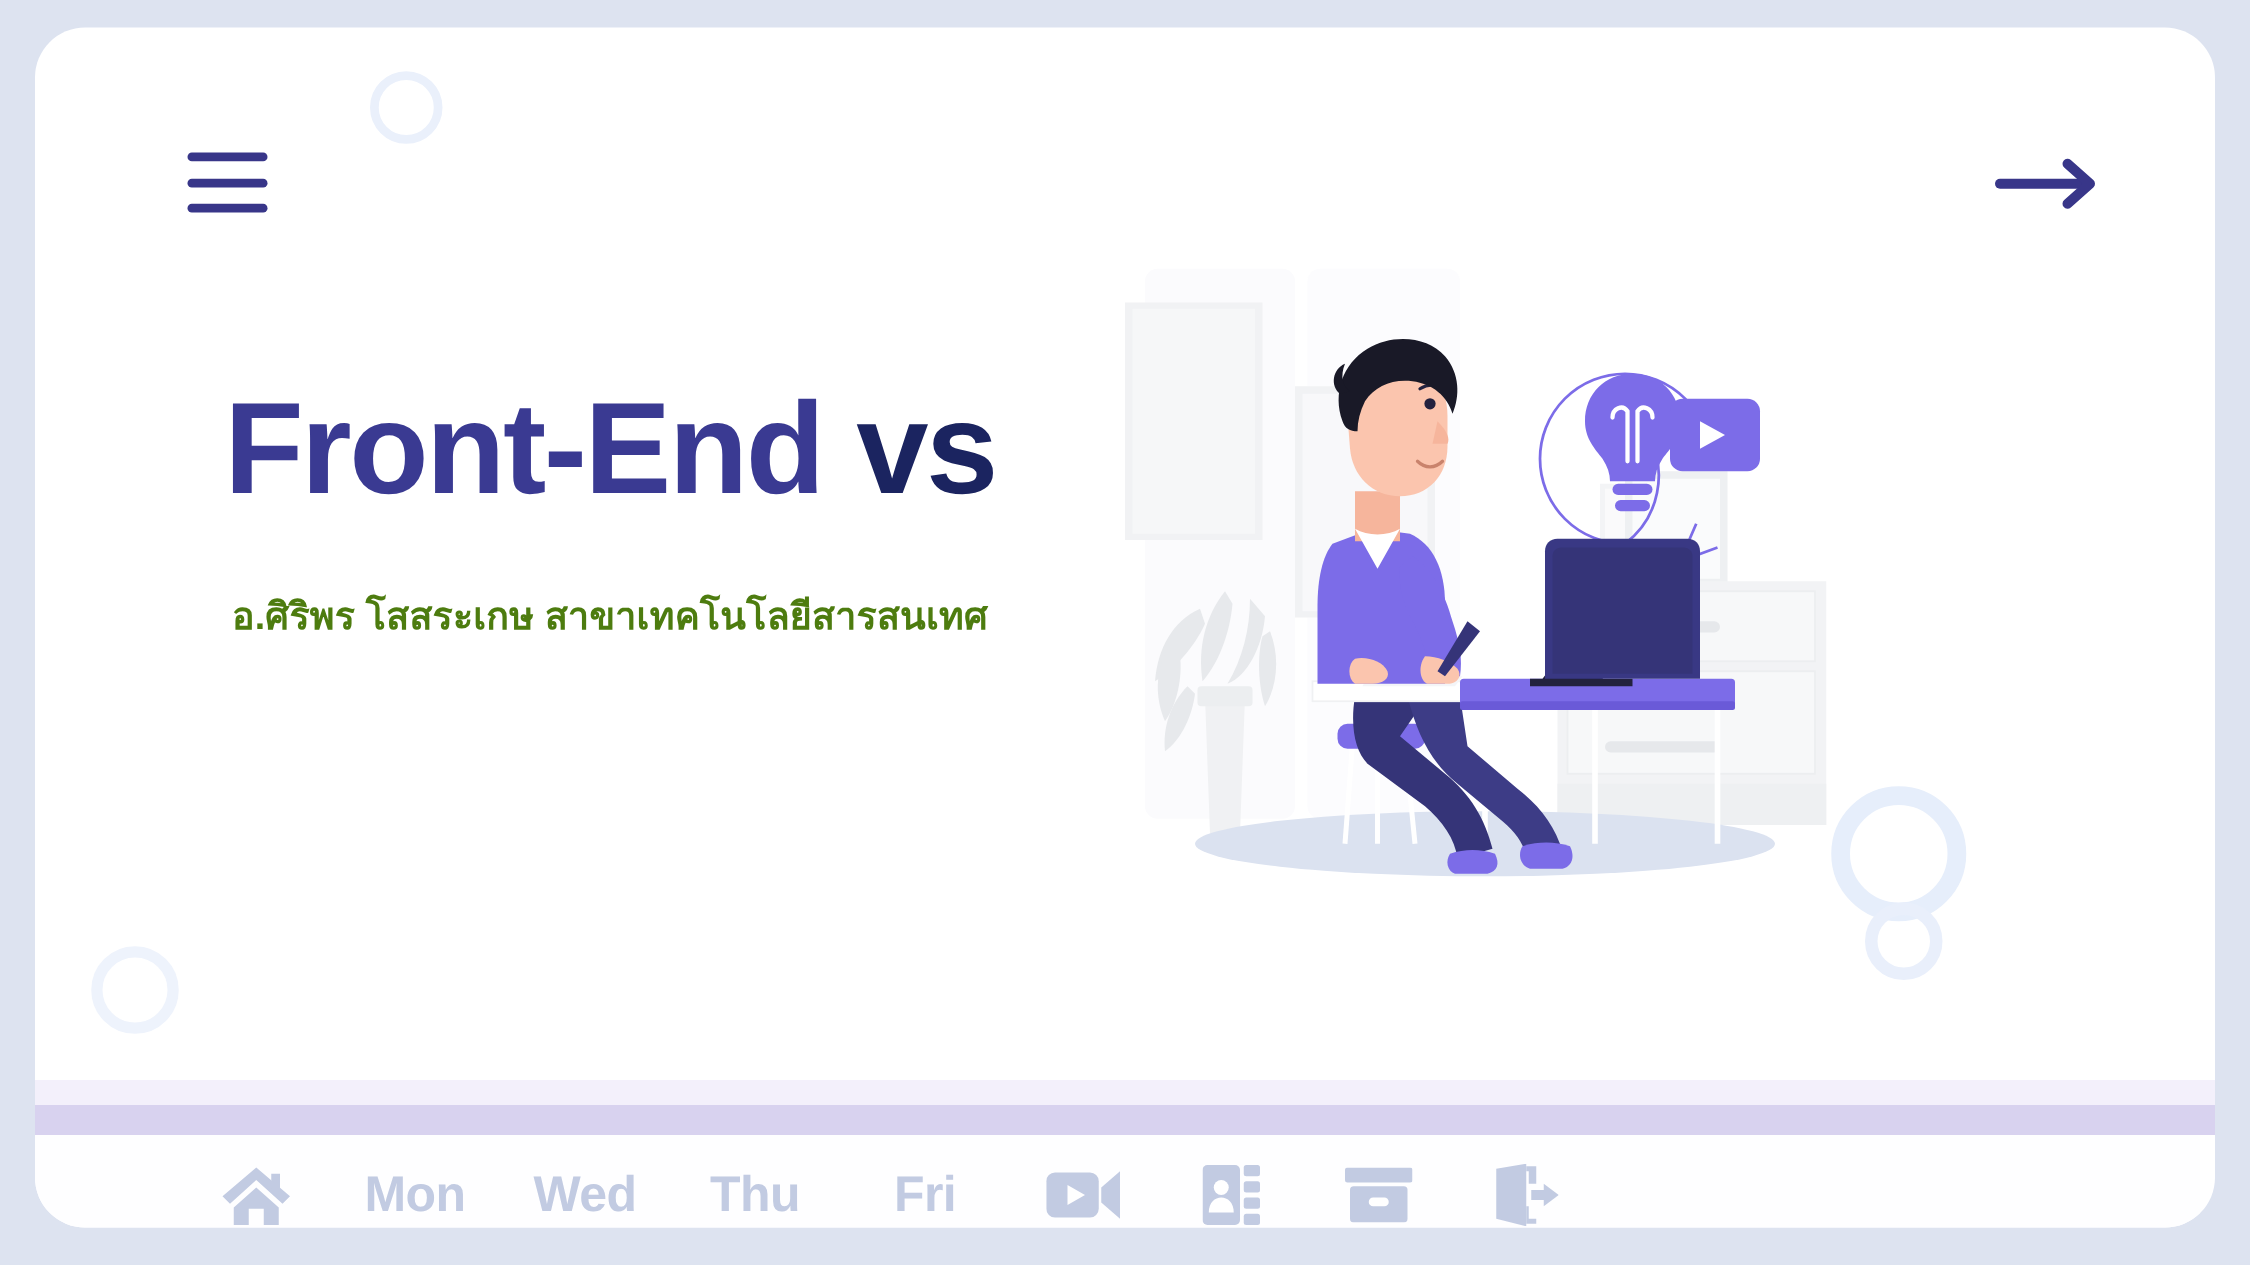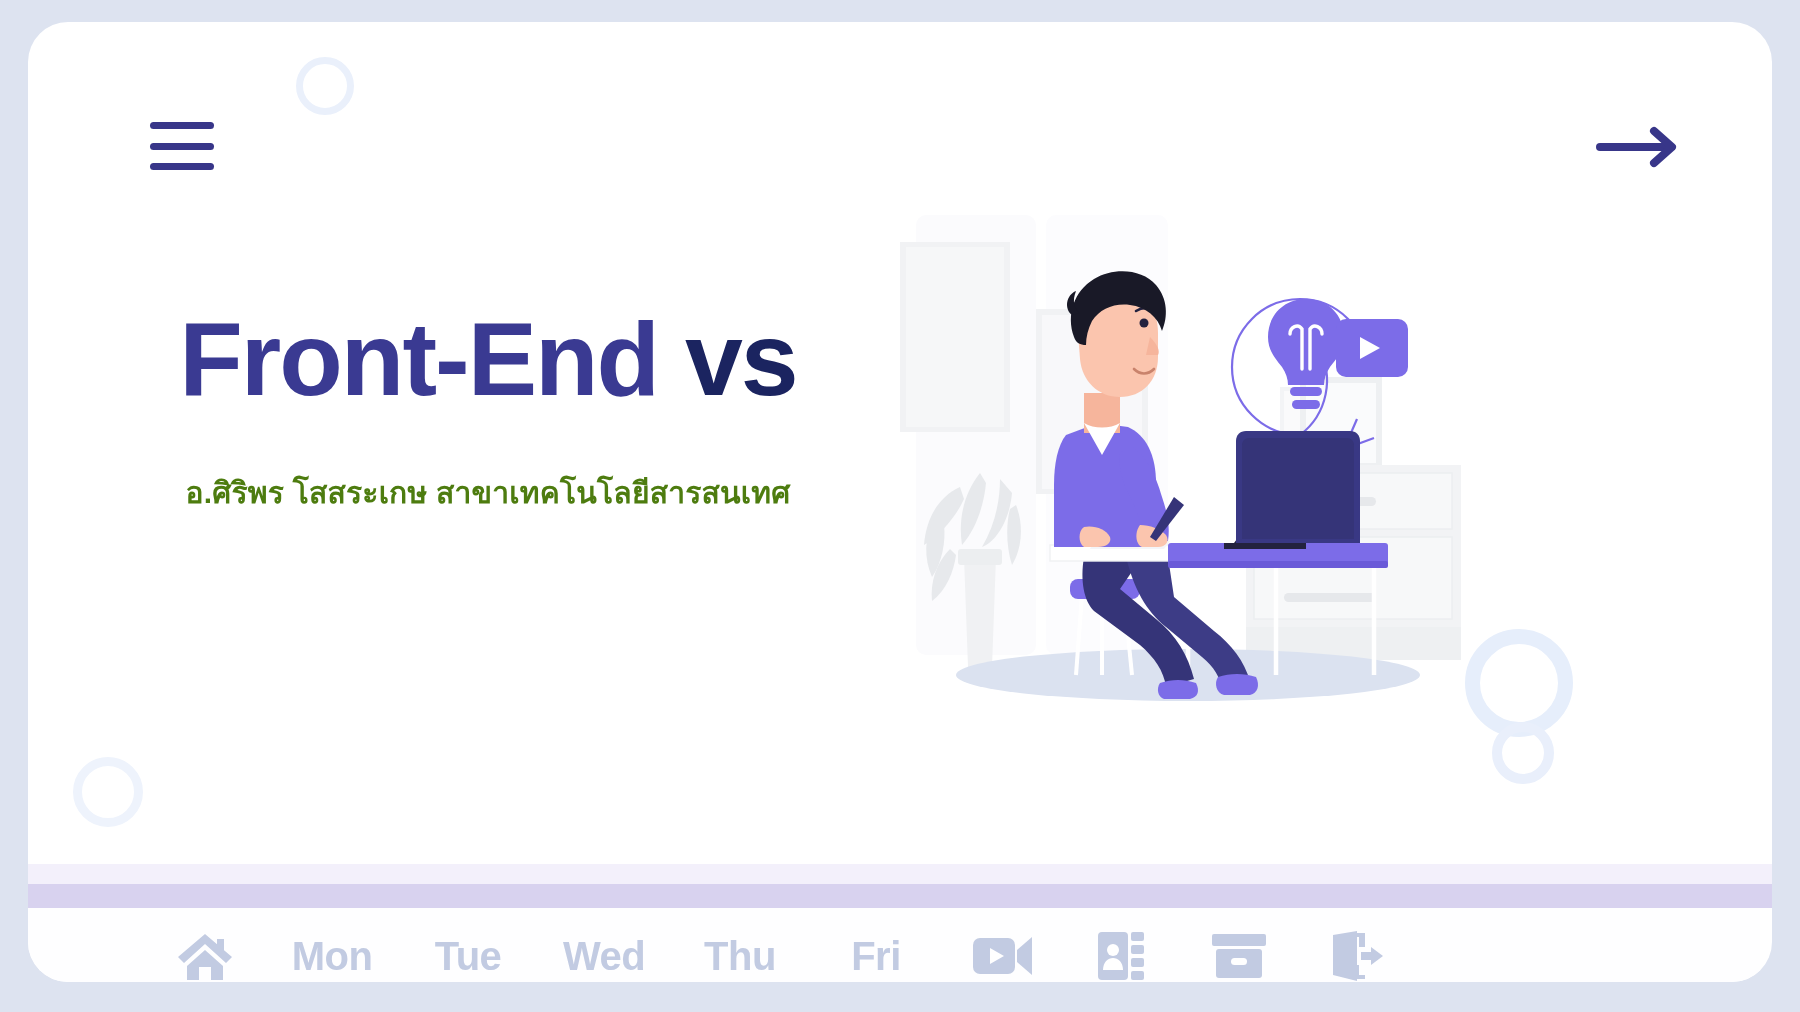--- a/index.html
+++ b/index.html
@@ -324,21 +324,20 @@
 
       <div class="task-item icon-item">
         <svg width="56" height="50" viewBox="0 0 56 50" xmlns="http://www.w3.org/2000/svg" fill="#c2cbe2">
           <path d="M28 3 L55 26 L49 32 L28 13 L7 32 L1 26 Z"></path>
           <path d="M28 19 L46 35 L46 49 L34 49 L34 36 L22 36 L22 49 L10 49 L10 35 Z"></path>
           <rect x="40" y="8" width="7" height="12"></rect>
         </svg>
       </div>
 
       <div class="task-item label-item">Mon</div>
-      <div class="task-item label-item">Tue</div>
       <div class="task-item label-item">Wed</div>
       <div class="task-item label-item">Thu</div>
       <div class="task-item label-item">Fri</div>
 
       <div class="task-item icon-item">
         <svg width="60" height="44" viewBox="0 0 60 44" xmlns="http://www.w3.org/2000/svg" fill="#c2cbe2">
           <rect x="0" y="4" width="42" height="36" rx="7"></rect>
           <path d="M44 16 L59 3 L59 41 L44 28 Z"></path>
           <path d="M17 14 L31 22 L17 30 Z" fill="#ffffff"></path>
         </svg>

